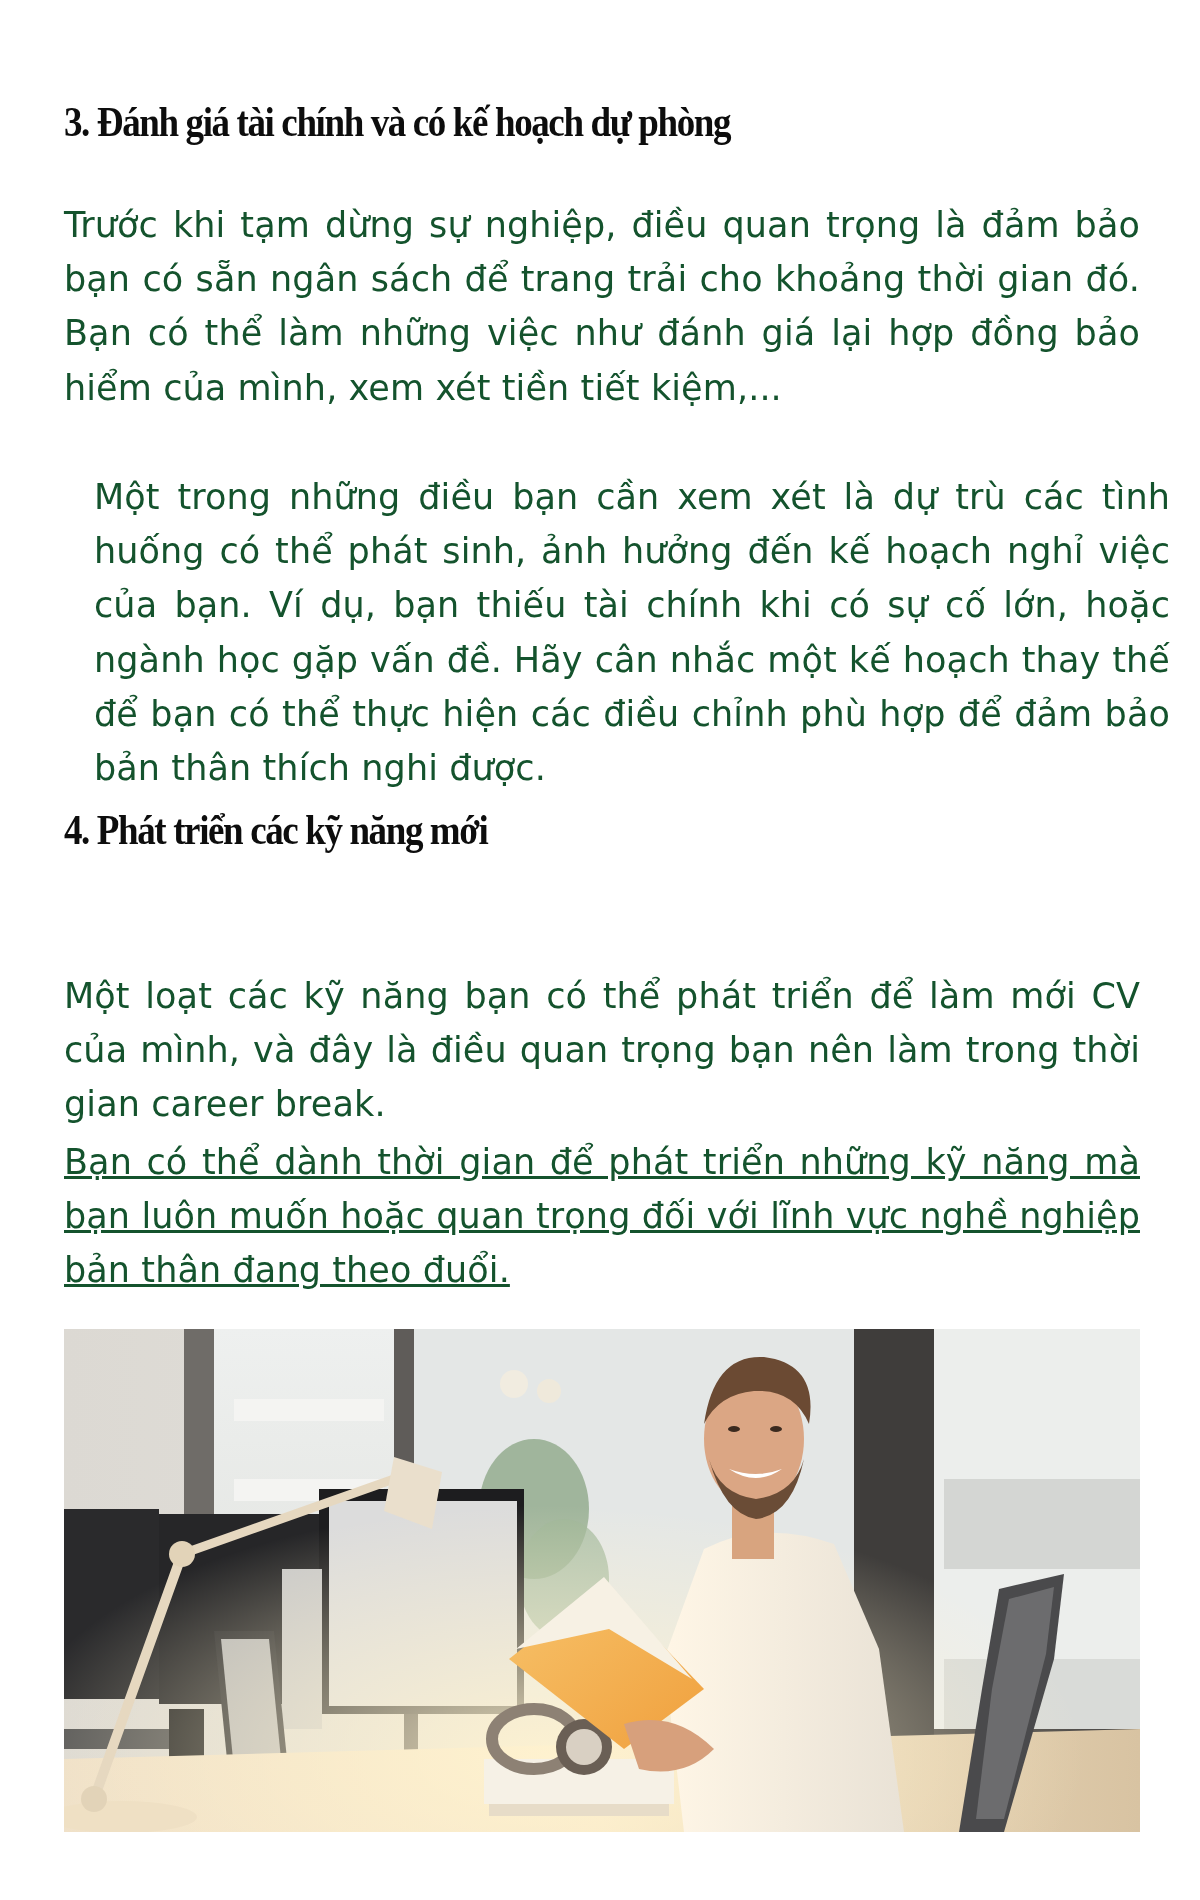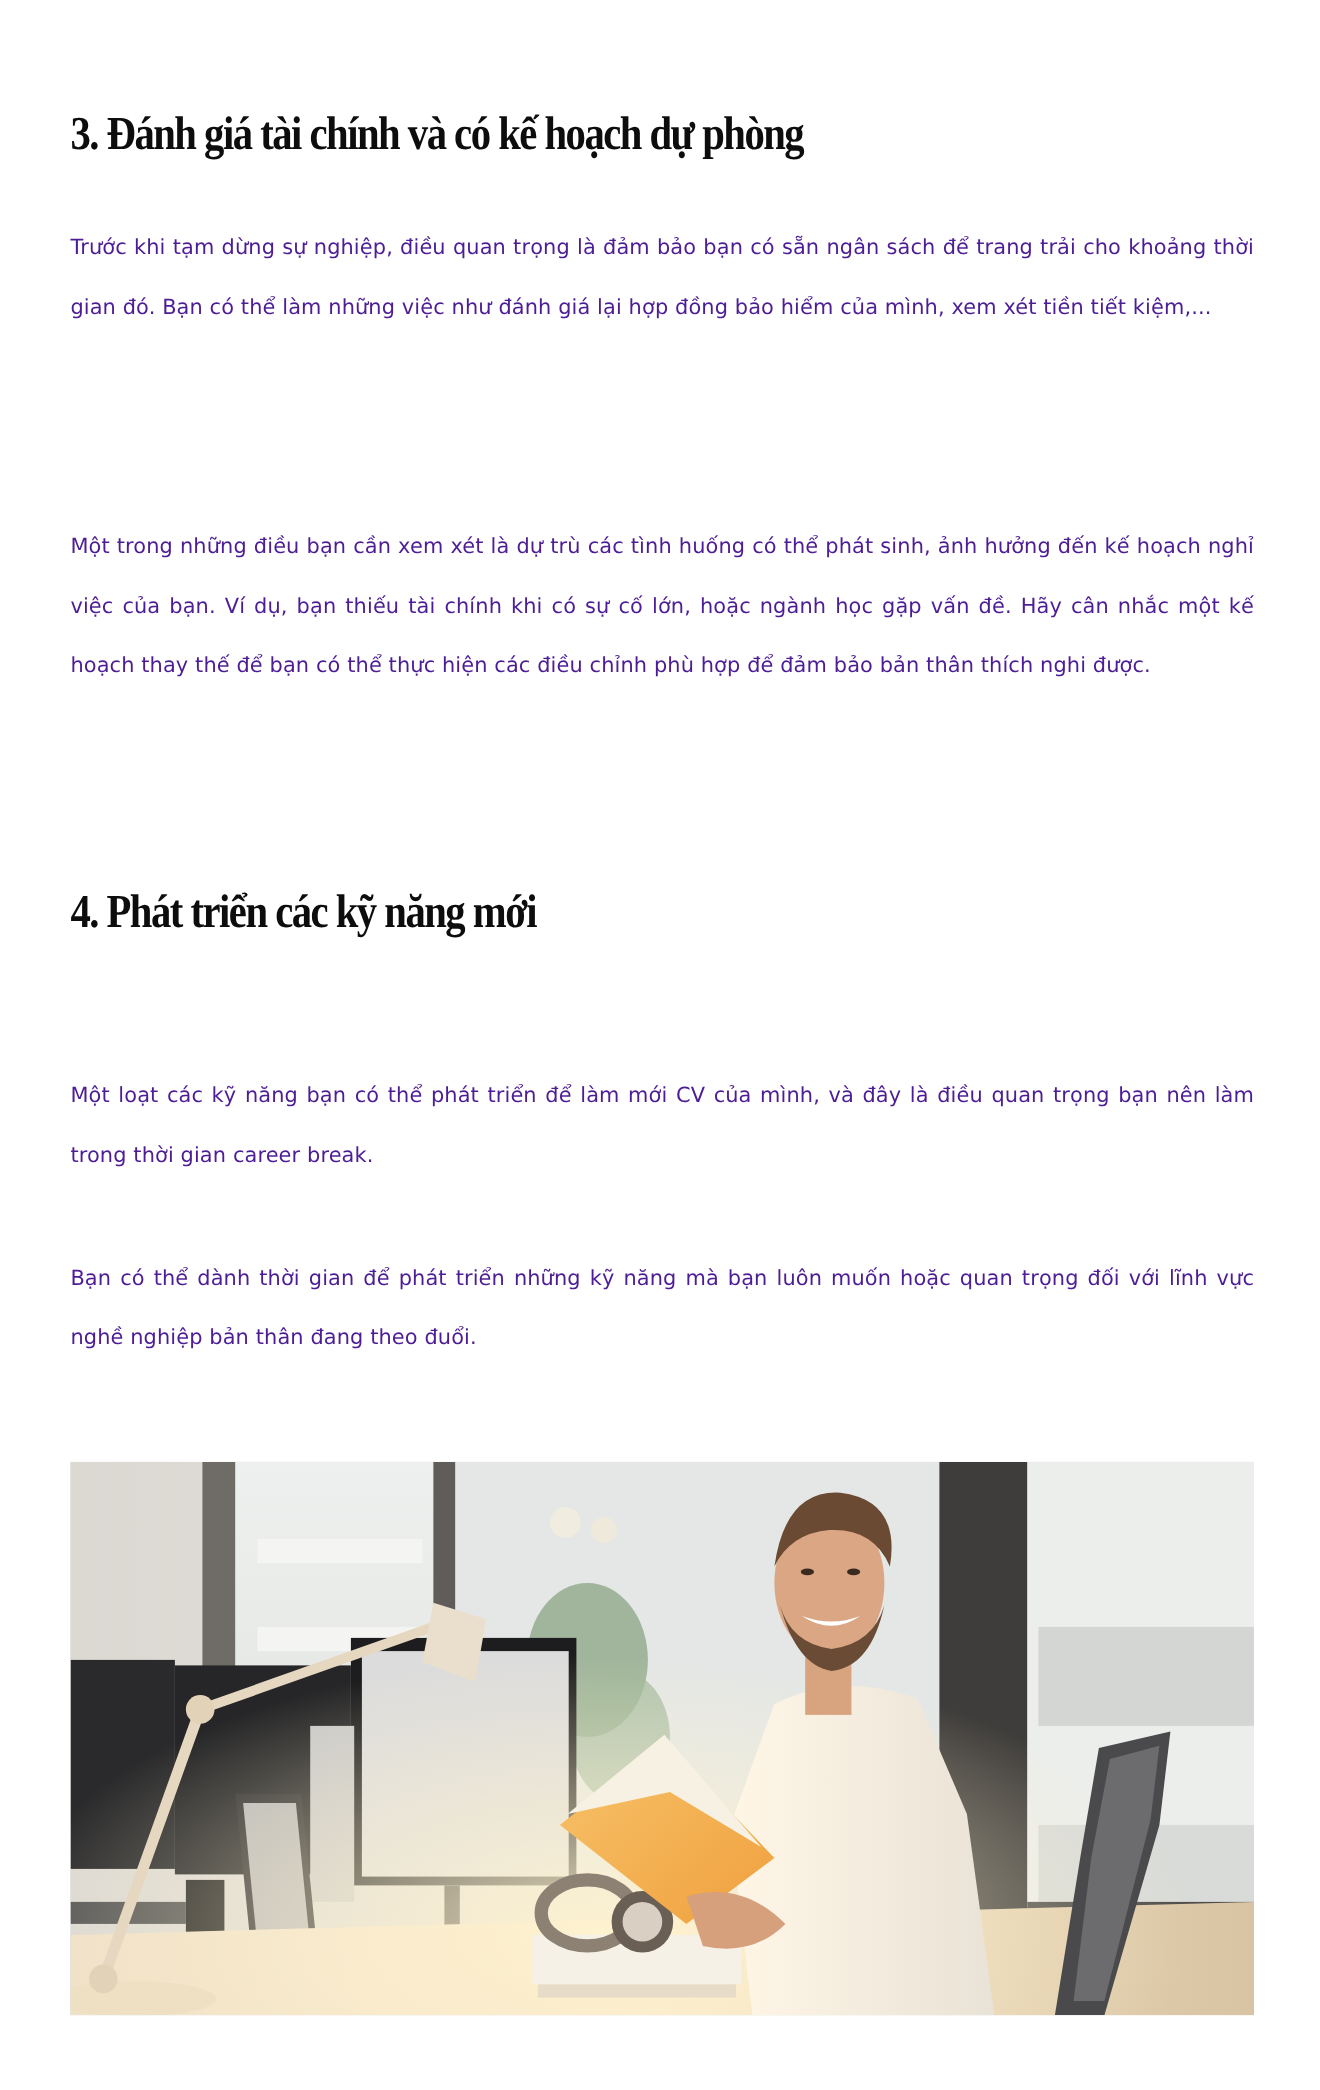--- a/index.html
+++ b/index.html
@@ -1,36 +1,36 @@
 <!DOCTYPE html>
 <html><head>
 <meta charset="utf-8">
 <style>
   html, body { margin:0; padding:0; background:#ffffff; }
   body { width:1200px; height:1900px; position:relative; overflow:hidden; color:#111111; }
   .page { position:absolute; left:64px; top:0; width:1076px; }
   .h { position:absolute; left:0; margin:0; font-family:"Liberation Serif", "DejaVu Serif", serif; font-weight:700; font-size:43px; line-height:50px; letter-spacing:-1.6px; white-space:nowrap; transform-origin:left top; color:#0d0d0d; }
-  .p { position:absolute; left:0; width:1076px; margin:0; font-family:"DejaVu Sans", "Liberation Sans", sans-serif; font-size:19px; line-height:54.2px; text-align:justify; letter-spacing:0.1px; color:#4c1d95; }
+  .p { position:absolute; left:0; width:1076px; margin:0; font-family:"DejaVu Sans", "Liberation Sans", sans-serif; font-size:35px; line-height:54.2px; text-align:justify; letter-spacing:0.1px; color:#14532d; }
   .p.last-left { text-align-last:left; }
   .photo { position:absolute; left:64px; top:1329px; width:1076px; height:503px; overflow:hidden; background:#d9d6d0; }
   .photo svg { display:block; width:100%; height:100%; }
 </style>
 </head>
 <body>
 
 <div class="page">
   <h2 class="h" style="top:97px; transform:scaleX(0.86);">3. Đánh giá tài chính và có kế hoạch dự phòng</h2>
 
   <p class="p last-left" style="top:198px;">Trước khi tạm dừng sự nghiệp, điều quan trọng là đảm bảo bạn có sẵn ngân sách để trang trải cho khoảng thời gian đó. Bạn có thể làm những việc như đánh giá lại hợp đồng bảo hiểm của mình, xem xét tiền tiết kiệm,...</p>
-  <p class="p last-left" style="top:470px;">Một trong những điều bạn cần xem xét là dự trù các tình huống có thể phát sinh, ảnh hưởng đến kế hoạch nghỉ việc của bạn. Ví dụ, bạn thiếu tài chính khi có sự cố lớn, hoặc ngành học gặp vấn đề. Hãy cân nhắc một kế hoạch thay thế để bạn có thể thực hiện các điều chỉnh phù hợp để đảm bảo bản thân thích nghi được.</p>
+  <p class="p last-left" style="top:470px;margin-left:30px;">Một trong những điều bạn cần xem xét là dự trù các tình huống có thể phát sinh, ảnh hưởng đến kế hoạch nghỉ việc của bạn. Ví dụ, bạn thiếu tài chính khi có sự cố lớn, hoặc ngành học gặp vấn đề. Hãy cân nhắc một kế hoạch thay thế để bạn có thể thực hiện các điều chỉnh phù hợp để đảm bảo bản thân thích nghi được.</p>
 
   <h2 class="h" style="top:805px; transform:scaleX(0.86);">4. Phát triển các kỹ năng mới</h2>
 
   <p class="p last-left" style="top:969px;">Một loạt các kỹ năng bạn có thể phát triển để làm mới CV của mình, và đây là điều quan trọng bạn nên làm trong thời gian career break.</p>
-  <p class="p last-left" style="top:1135px;">Bạn có thể dành thời gian để phát triển những kỹ năng mà bạn luôn muốn hoặc quan trọng đối với lĩnh vực nghề nghiệp bản thân đang theo đuổi.</p>
+  <p class="p last-left" style="top:1135px;text-decoration:underline;">Bạn có thể dành thời gian để phát triển những kỹ năng mà bạn luôn muốn hoặc quan trọng đối với lĩnh vực nghề nghiệp bản thân đang theo đuổi.</p>
 </div>
 
 <div class="photo" title="Smiling man with beard in white shirt holding an open orange book at an office desk with monitors, laptop, desk lamp and headphones">
   <svg viewBox="0 0 1076 503" preserveAspectRatio="none">
     <defs>
       <linearGradient id="wall" x1="0" y1="0" x2="1" y2="0">
         <stop offset="0" stop-color="#dcd9d3"></stop>
         <stop offset="1" stop-color="#e8e6e1"></stop>
       </linearGradient>
       <linearGradient id="win" x1="0" y1="0" x2="0" y2="1">

